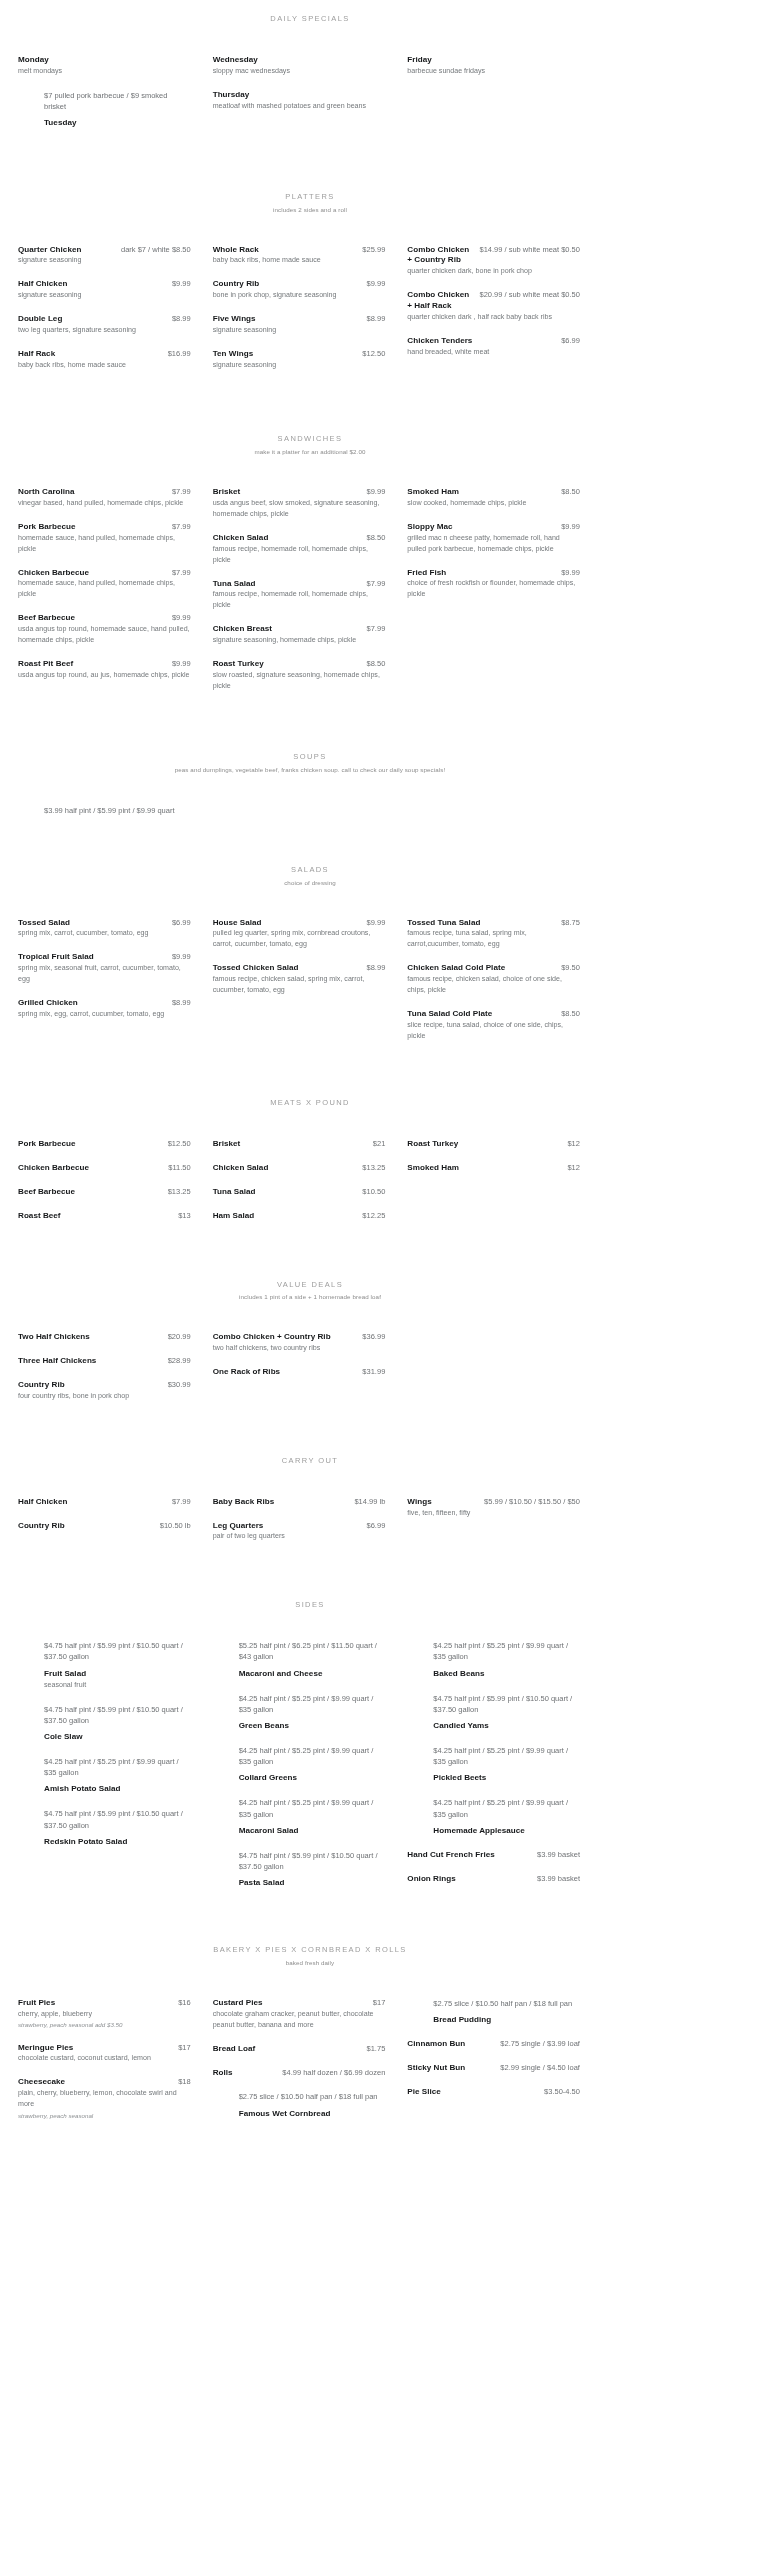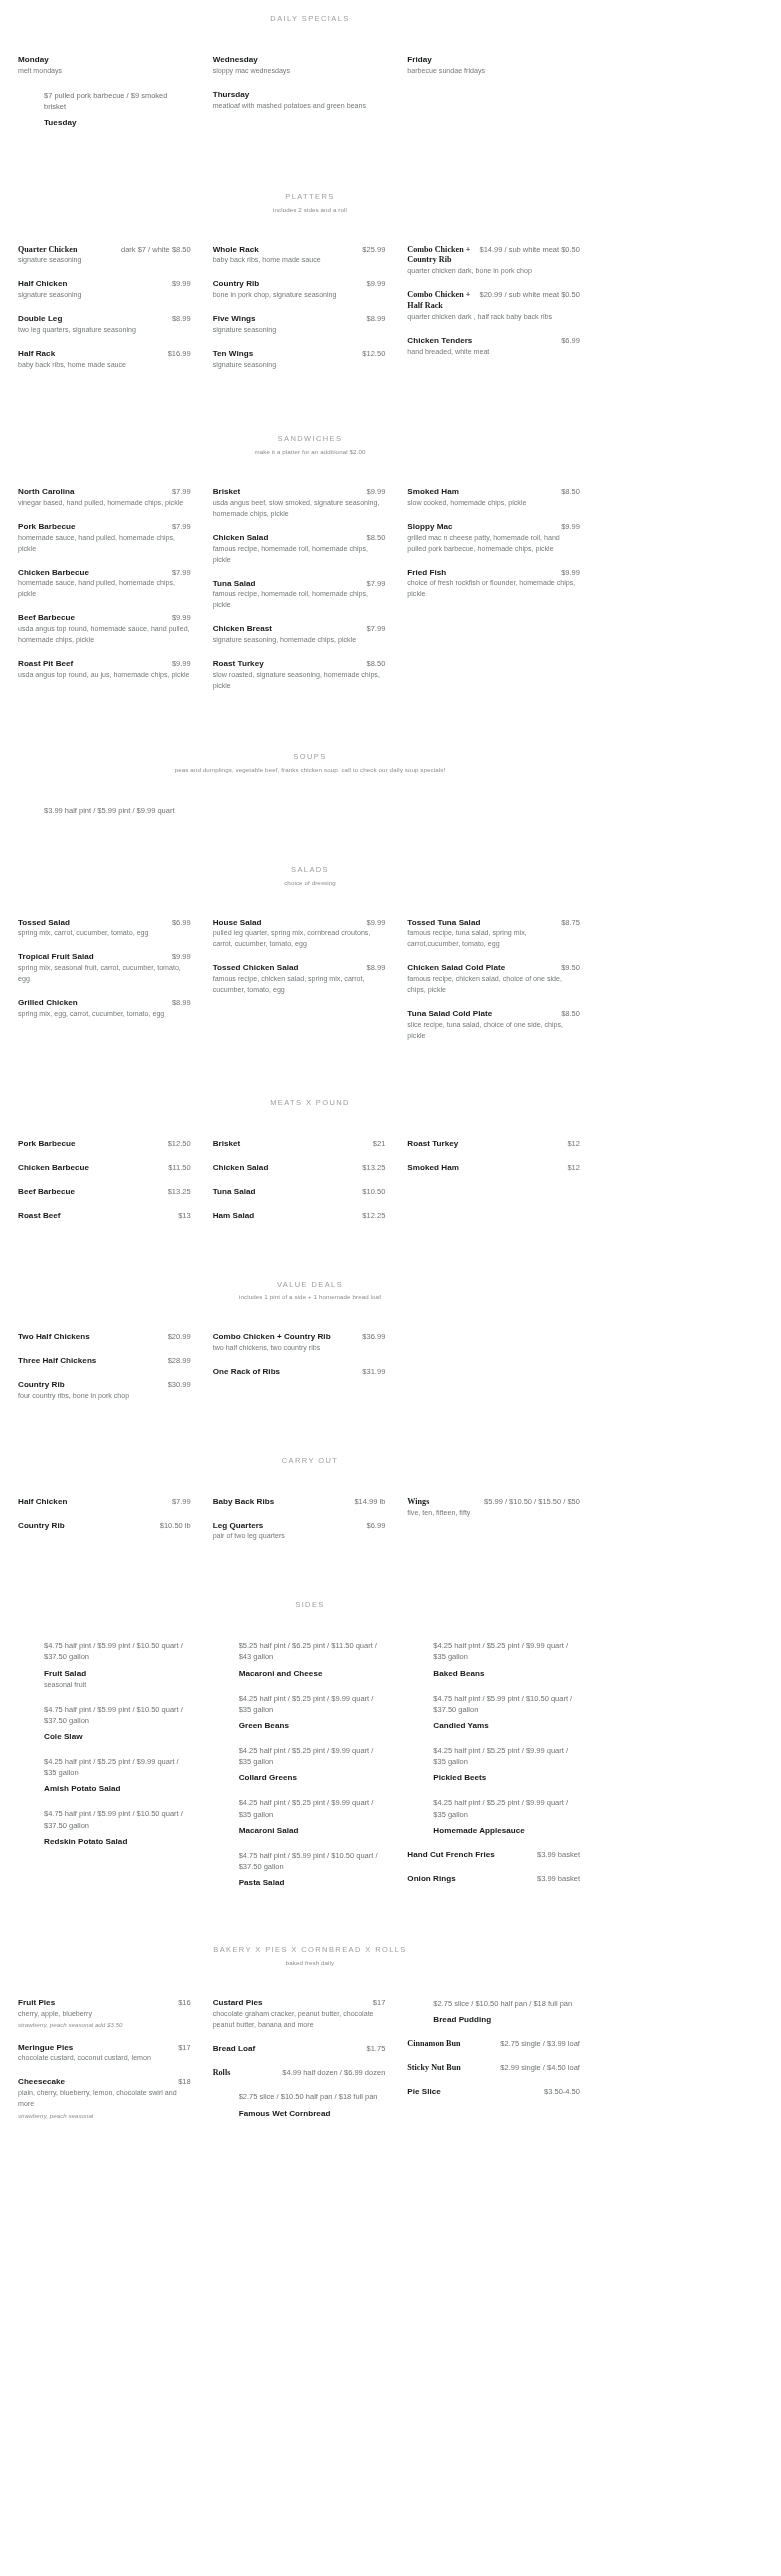--- a/index.html
+++ b/index.html
@@ -96,21 +96,21 @@
     white-space: normal;
     text-align: left;
     font-size: 7.5px;
     color: #6f7275;
     line-height: 1.5;
     max-width: 182px;
   }
   .item.price-first .item-name { margin-top: 6px; }
 
   
-  .item.inline-combo .item-name { max-width: 84px; font-family: Liberation Serif, serif; }
+  .item.inline-combo .item-name { max-width: 84px; }
 
   
   .indent { padding-left: 26px; }
 </style>
 </head>
 <body>
 
 <div class="page">
 
   <div id="sections-root">

